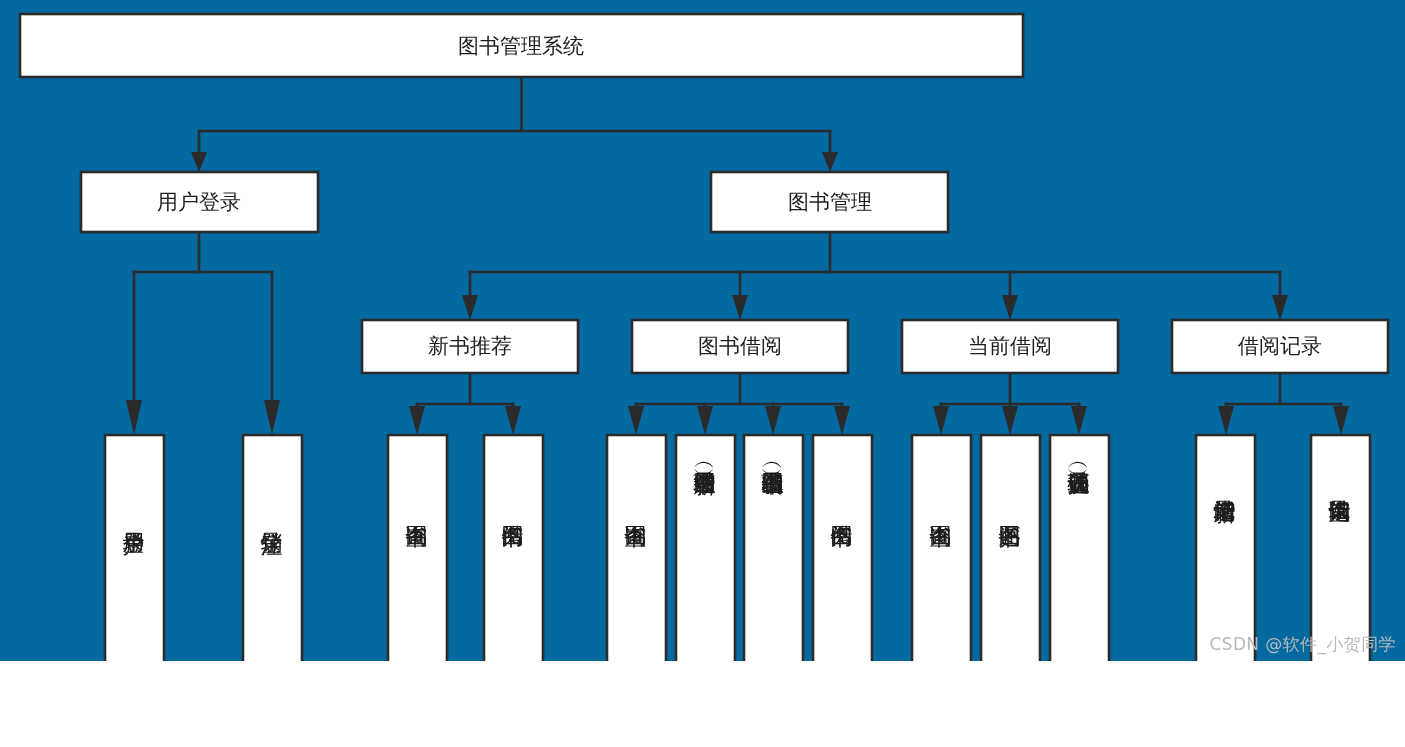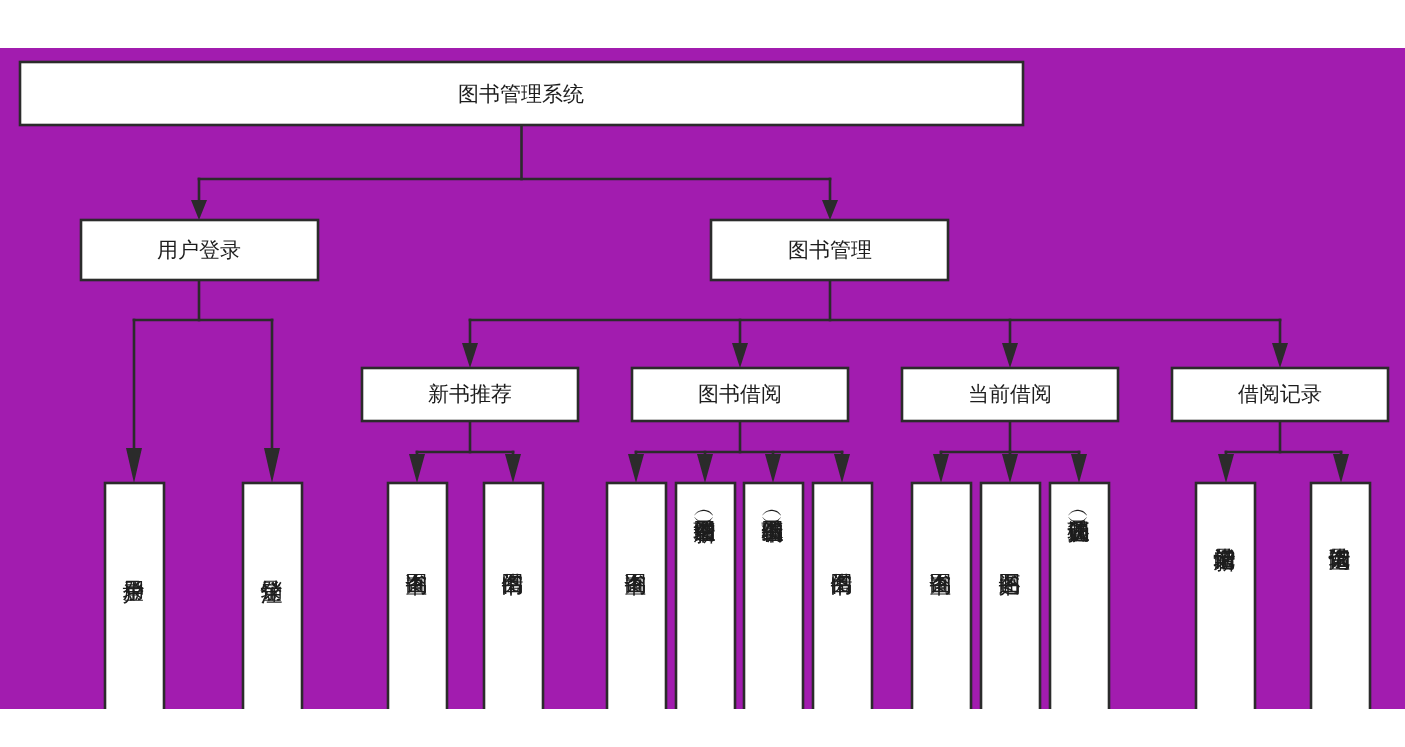--- a/index.html
+++ b/index.html
@@ -7,23 +7,22 @@
     padding: 0;
     background: #ffffff;
   }
   body {
     font-family: "DejaVu Sans", "Liberation Sans", sans-serif;
   }
   #diagram-root {
     position: relative;
     width: 1405px;
     height: 661px;
-    background: #a21caf;
+    background: #0369a1;
     overflow: hidden;
-    margin-top: 48px;
   }
   #diagram-svg {
     position: absolute;
     top: 0;
     left: 0;
     width: 1405px;
     height: 747px;
   }
   .node-box {
     fill: #ffffff;
@@ -229,14 +228,15 @@
       <text class="leaf-label-v" x="1225" y="483" writing-mode="tb" glyph-orientation-vertical="0">新增借阅记录</text>
     </g>
 
     <g>
       <rect class="node-box" x="1311" y="435" width="59" height="298"></rect>
       <text class="leaf-label-v" x="1340" y="483" writing-mode="tb" glyph-orientation-vertical="0">查询借阅记录</text>
     </g>
 
   </svg>
 
+  <div class="watermark">CSDN @软件_小贺同学</div>
 
 </div>
 
 </body></html>

